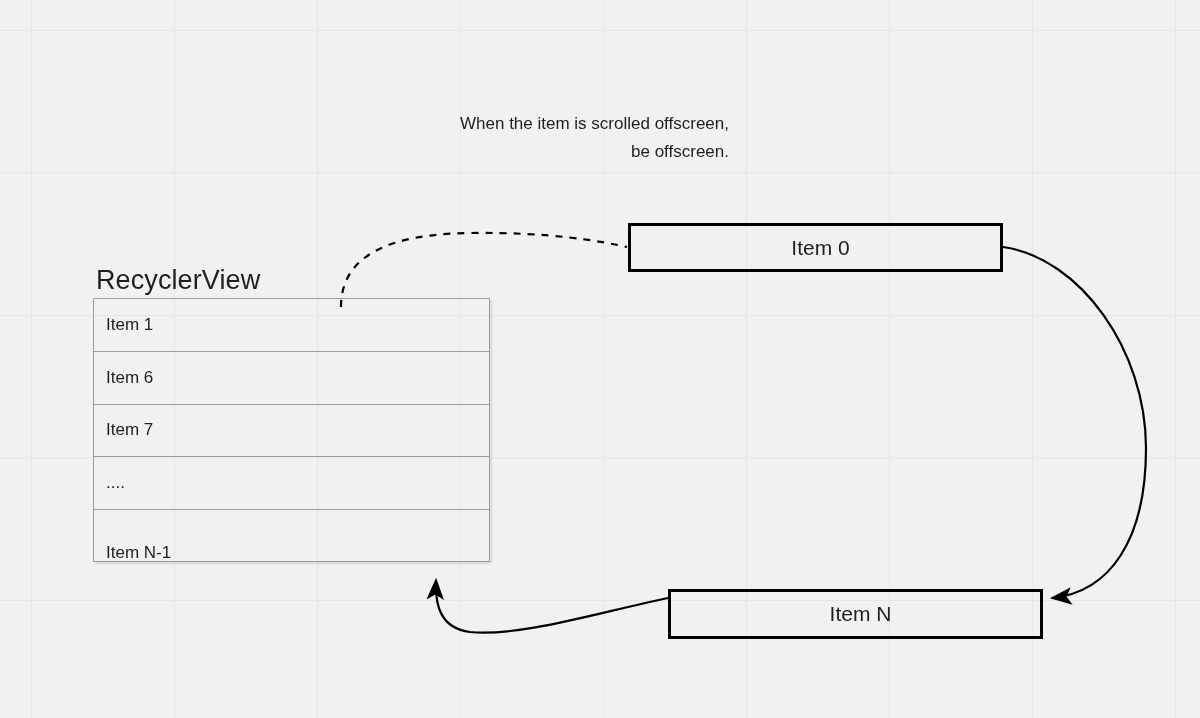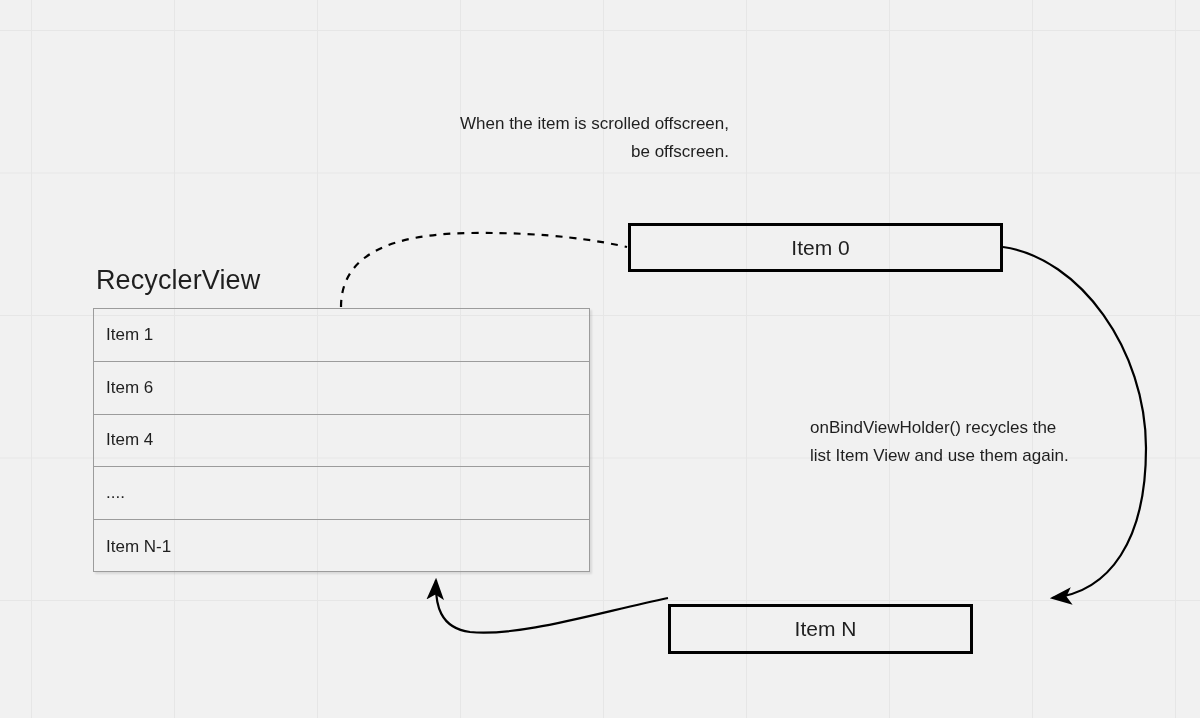--- a/index.html
+++ b/index.html
@@ -45,38 +45,39 @@
     color: #1f1f1f;
     letter-spacing: 0.1px;
     white-space: nowrap;
     margin-top: 22px;
   }
 
   
   .rv-list {
     position: absolute;
     left: 93px;
-    top: 308px;
-    width: 497px;
+    top: 298px;
+    width: 397px;
     height: 264px;
     border: 1px solid #9c9c9c;
     box-sizing: border-box;
     background: transparent;
     box-shadow: 2px 2px 2px rgba(0,0,0,0.10);
   }
   .rv-row {
     position: relative;
     height: 52.8px;
     box-sizing: border-box;
     border-bottom: 1px solid #9c9c9c;
     display: flex;
     align-items: center;
   }
   .rv-row:last-child {
     border-bottom: none;
+    align-items: flex-end;
   }
   .rv-row-label {
     padding-left: 12px;
     font-size: 17px;
     color: #1f1f1f;
     white-space: nowrap;
   }
 
   
   .item-box {
@@ -95,22 +96,22 @@
     white-space: nowrap;
   }
   #item-zero-box {
     left: 628px;
     top: 223px;
     width: 375px;
     height: 49px;
   }
   #item-n-box {
     left: 668px;
-    top: 604px;
-    width: 305px;
+    top: 589px;
+    width: 375px;
     height: 50px;
   }
 
   
   .annotation {
     position: absolute;
     font-size: 17px;
     line-height: 28.4px;
     color: #1f1f1f;
     white-space: nowrap;
@@ -151,21 +152,21 @@
   <div class="rv-title">RecyclerView</div>
 
   <div class="rv-list">
     <div class="rv-row">
       <span class="rv-row-label">Item 1</span>
     </div>
     <div class="rv-row">
       <span class="rv-row-label">Item 6</span>
     </div>
     <div class="rv-row">
-      <span class="rv-row-label">Item 4</span>
+      <span class="rv-row-label">Item 7</span>
     </div>
     <div class="rv-row">
       <span class="rv-row-label">....</span>
     </div>
     <div class="rv-row">
       <span class="rv-row-label">Item N-1</span>
     </div>
   </div>
 
   <div class="item-box" id="item-zero-box">
@@ -174,18 +175,14 @@
 
   <div class="item-box" id="item-n-box">
     <span class="item-box-label">Item N</span>
   </div>
 
   <div class="annotation" id="annotation-offscreen">
     <span class="annotation-line">When the item is scrolled offscreen,</span>
     <span class="annotation-line">be offscreen.</span>
   </div>
 
-  <div class="annotation" id="annotation-bind">
-    <span class="annotation-line">onBindViewHolder() recycles the</span>
-    <span class="annotation-line">list Item View and use them again.</span>
-  </div>
 
 </div>
 
 </body></html>

